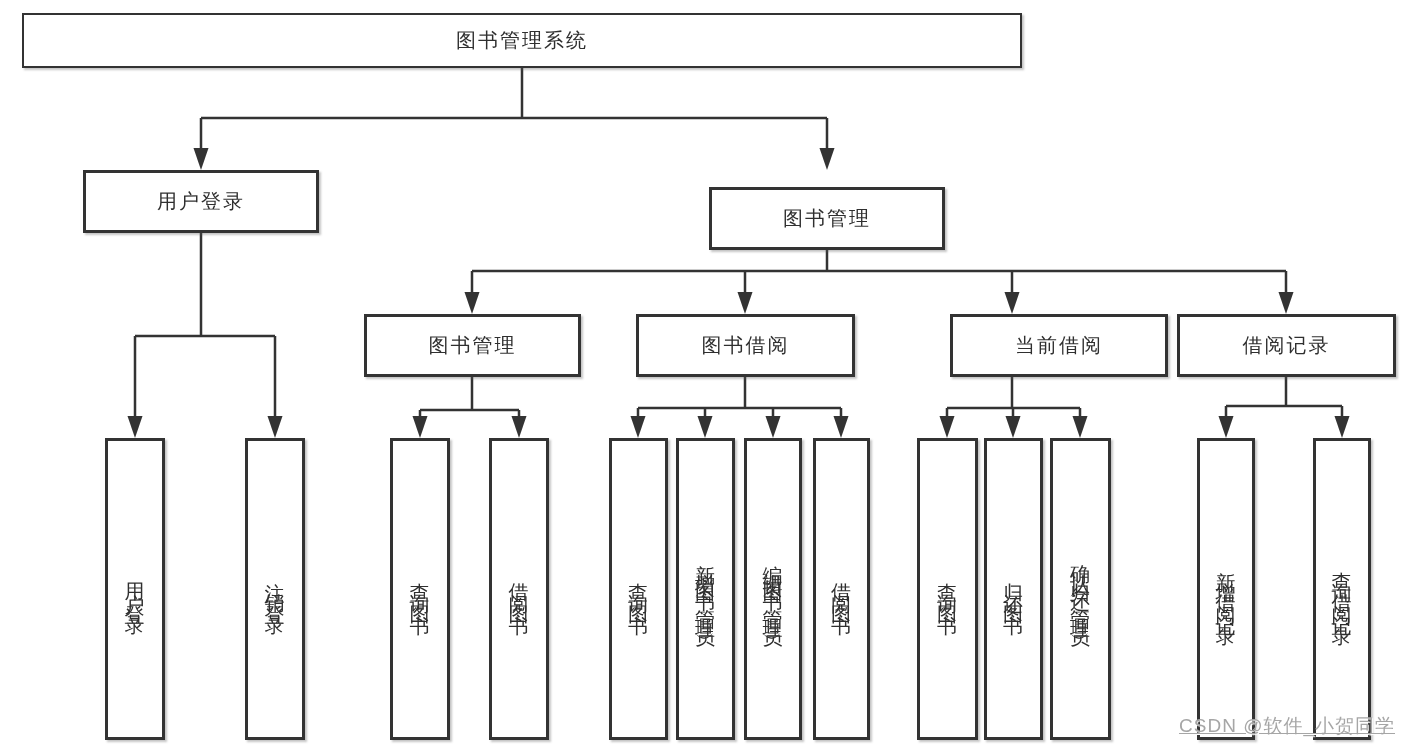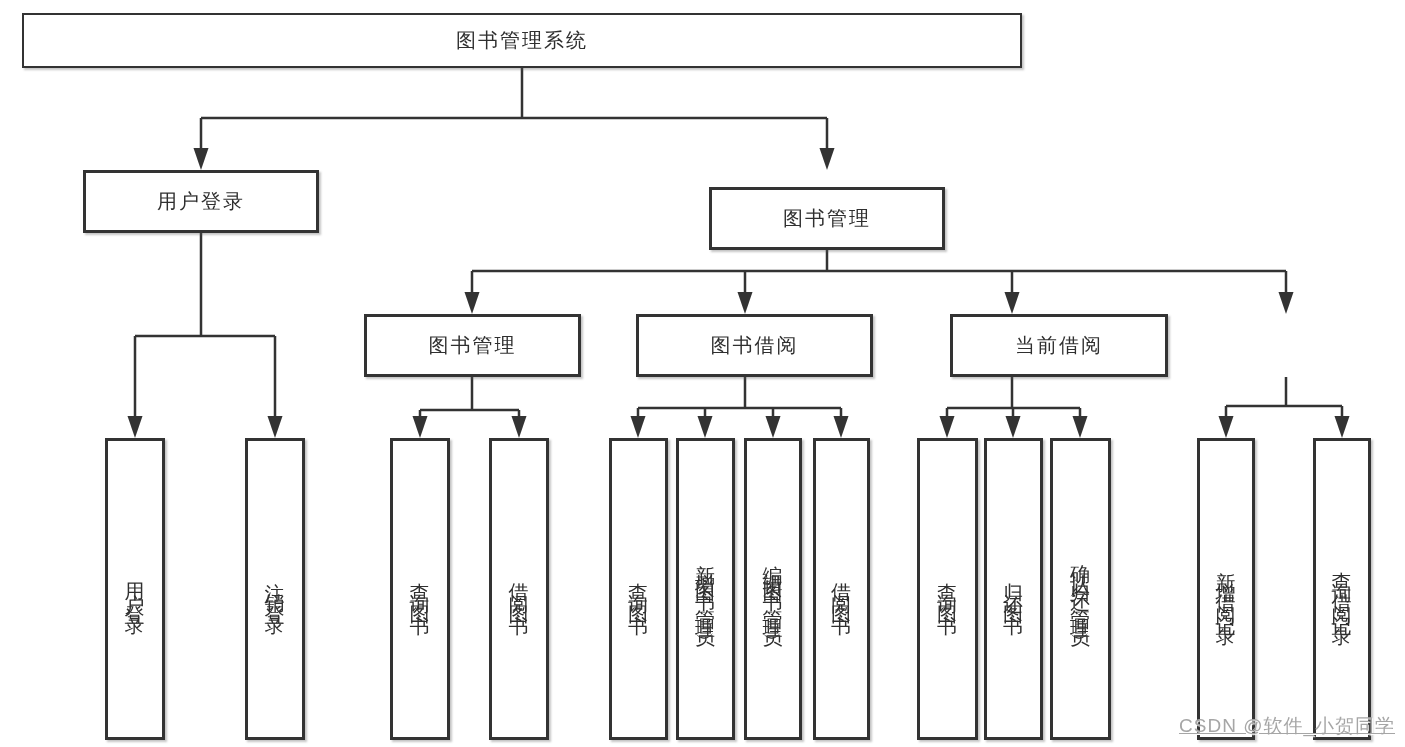--- a/index.html
+++ b/index.html
@@ -99,25 +99,28 @@
   <div class="node hbox" style="left:83px; top:170px; width:236px;">
     <span>用户登录</span>
   </div>
   <div class="node hbox" style="left:709px; top:170px; width:236px;margin-top:17px;">
     <span>图书管理</span>
   </div>
 
   <div class="node hbox" style="left:364px; top:314px; width:217px;">
     <span>图书管理</span>
   </div>
-  <div class="node hbox" style="left:636px; top:314px; width:237px;">
+  <div class="node hbox" style="left:636px; top:314px; width:219px;">
     <span>图书借阅</span>
   </div>
   <div class="node hbox" style="left:903px; top:314px; width:218px;margin-left:47px;">
     <span>当前借阅</span>
+  </div>
+  <div class="node hbox" style="left:1177px; top:314px; width:219px;">
+    <span>借阅记录</span>
   </div>
 
   <div class="node vbox" style="left:105px; width:60px;">
     <span class="vtext">用户登录</span>
   </div>
   <div class="node vbox" style="left:245px; width:60px;">
     <span class="vtext">注销登录</span>
   </div>
 
   <div class="node vbox" style="left:390px; width:60px;">

